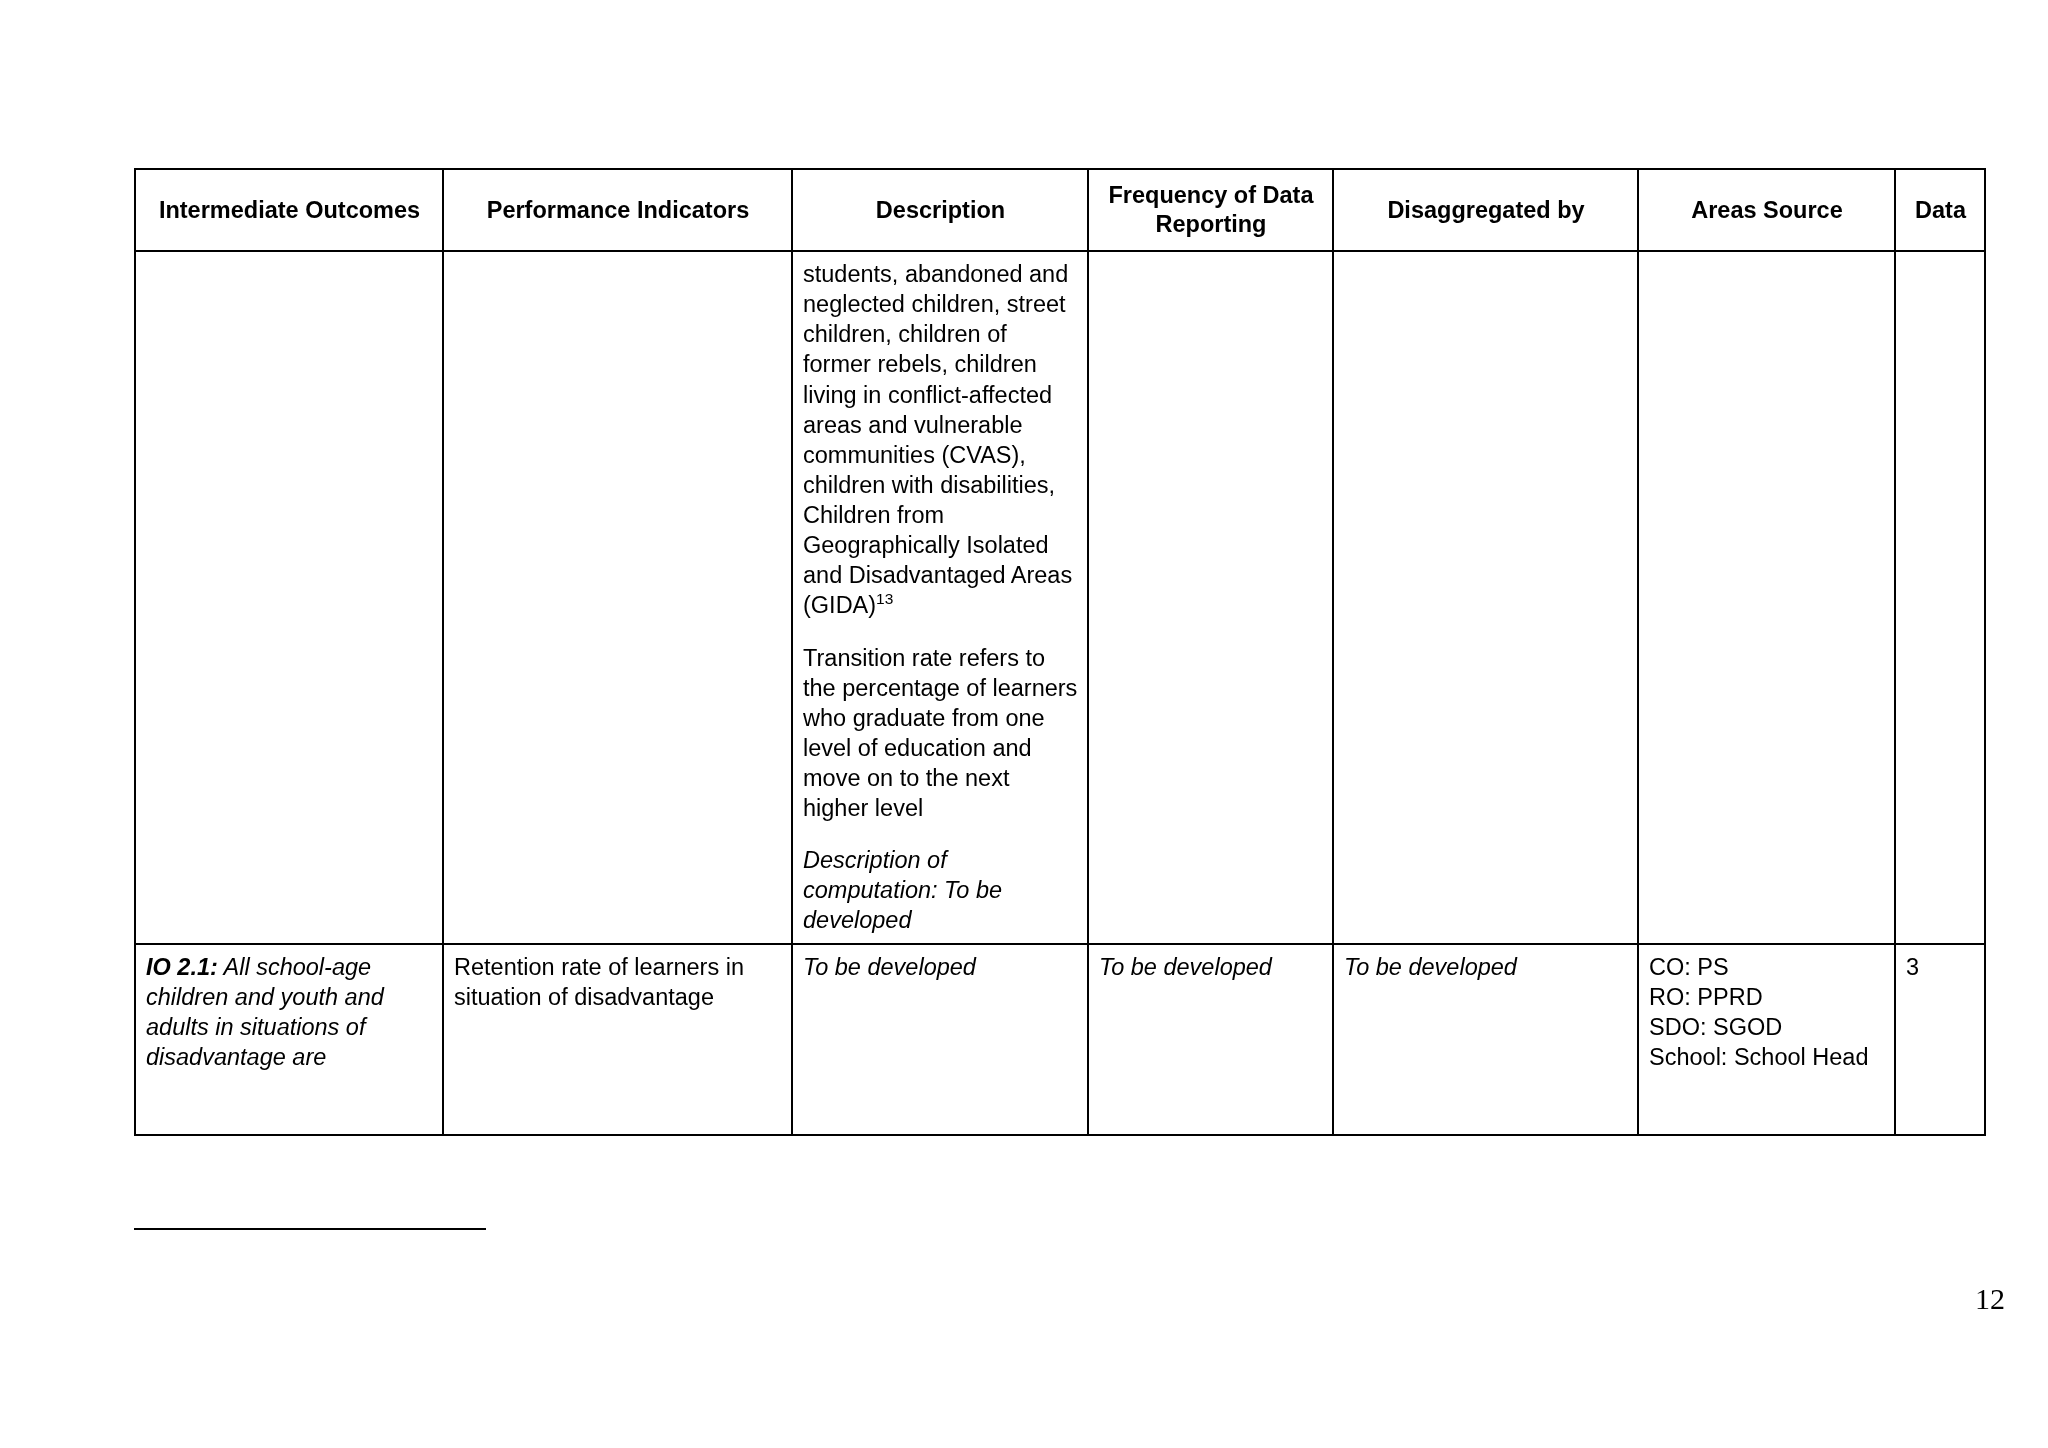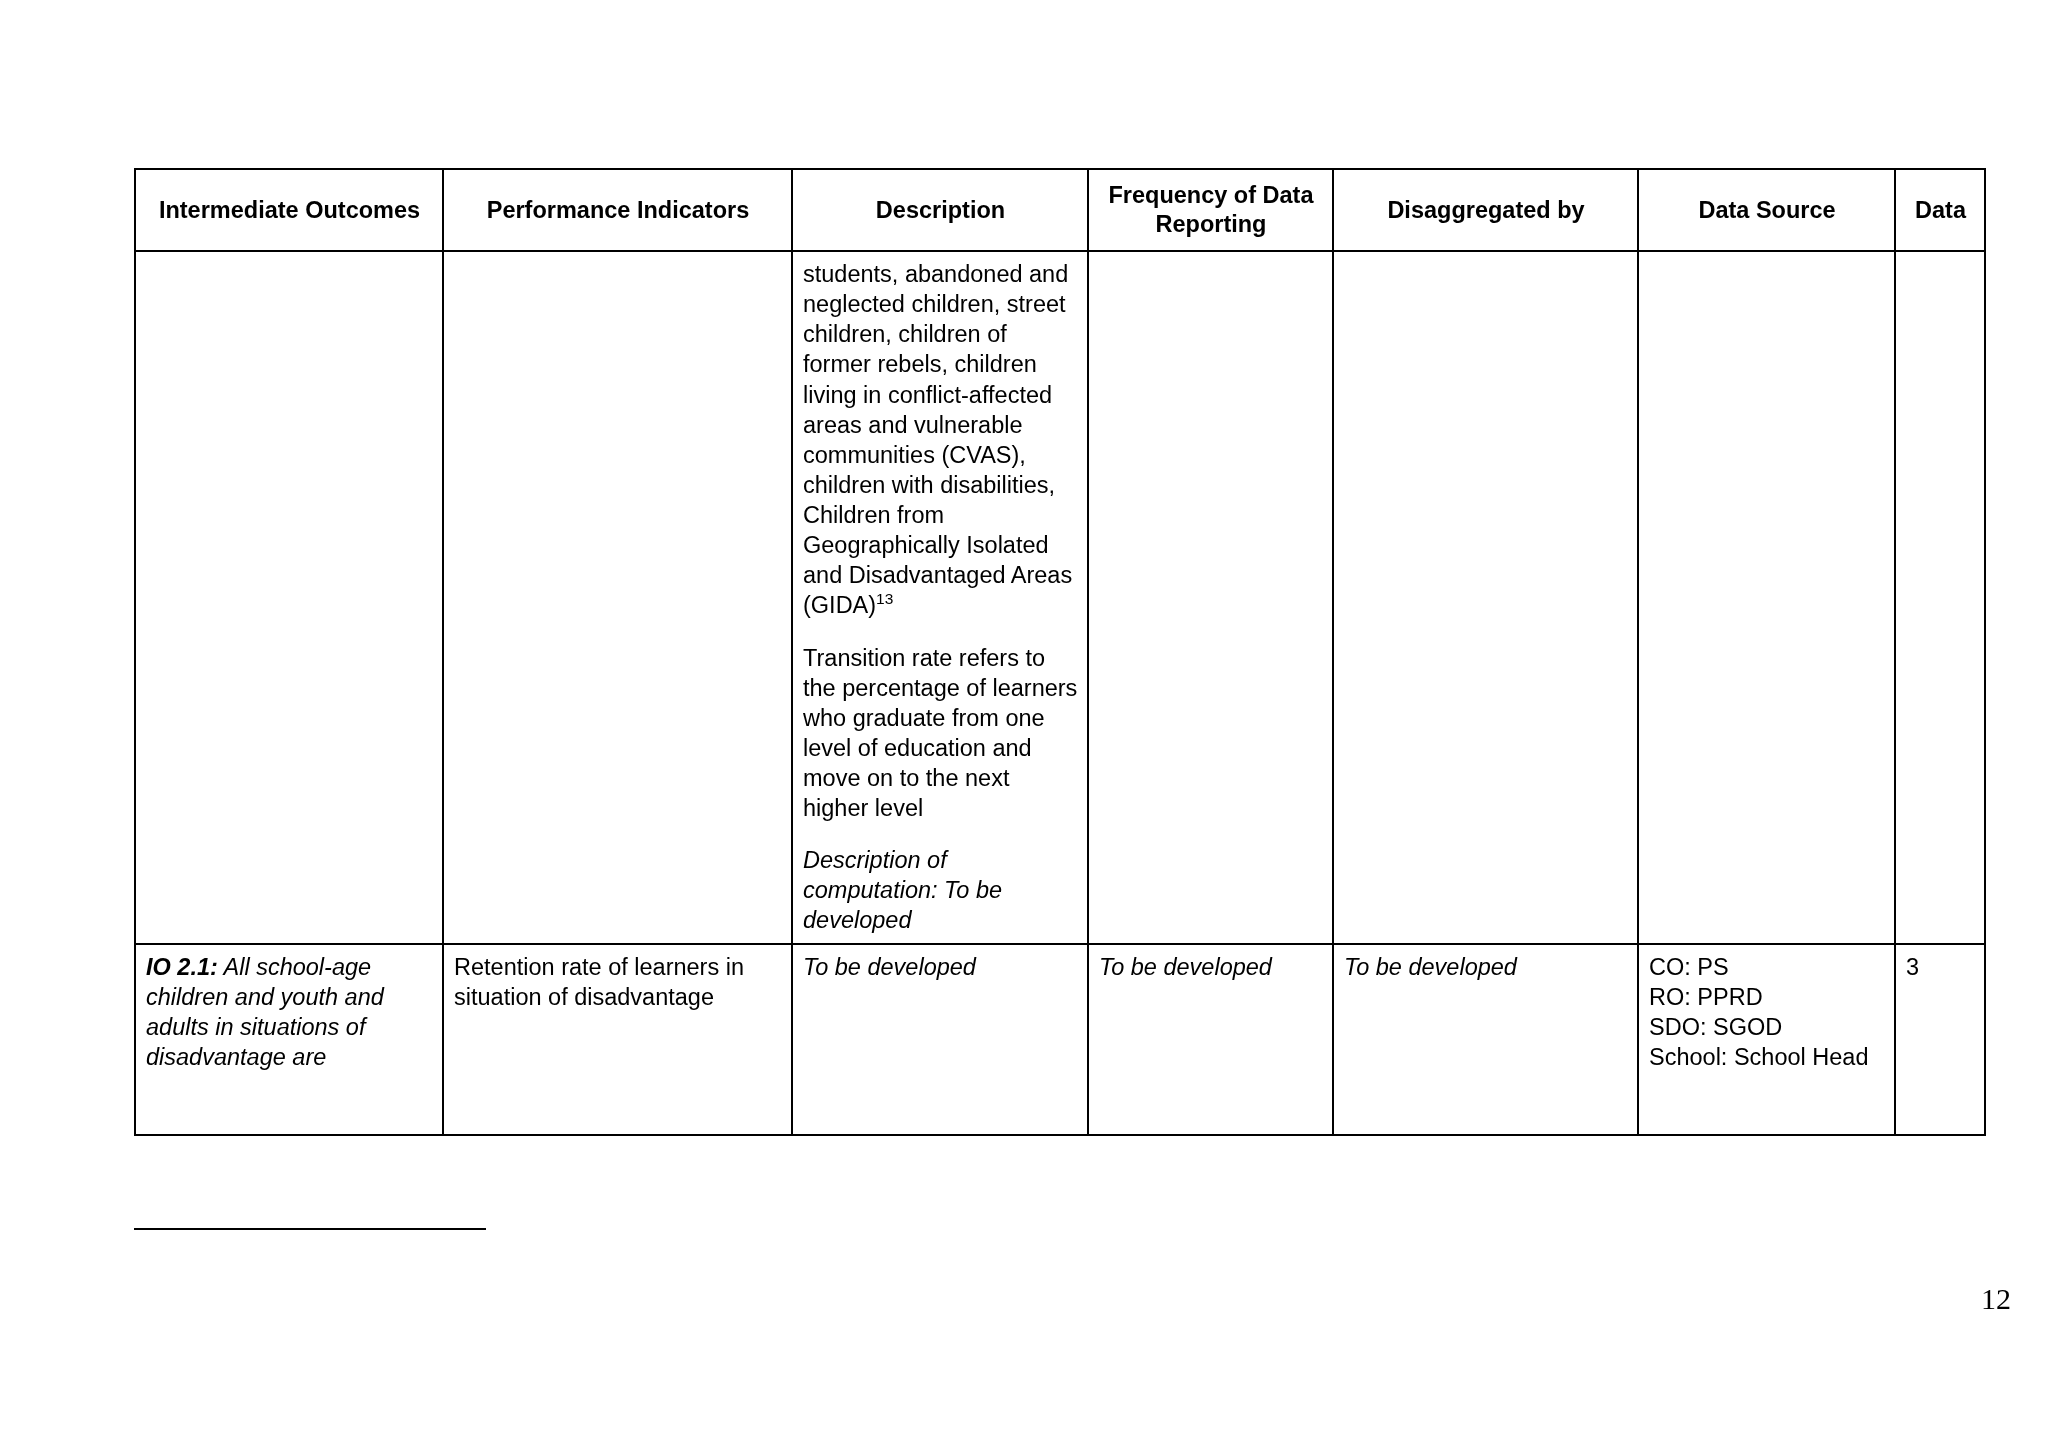--- a/index.html
+++ b/index.html
@@ -98,21 +98,21 @@
   .footnote sup {
     font-size: 0.68em;
     vertical-align: super;
     line-height: 0;
     margin-right: 2px;
   }
 
   
   .page-number {
     position: absolute;
-    right: 66px;
+    right: 72px;
     top: 1282px;
     font-family: "Liberation Serif", serif;
     font-size: 30px;
     color: #000000;
   }
 </style>
 </head>
 <body>
 
 <div class="page">
@@ -127,21 +127,21 @@
         <col class="c6">
         <col class="c7">
     </colgroup>
     <thead>
       <tr>
         <th>Intermediate Outcomes</th>
         <th>Performance Indicators</th>
         <th>Description</th>
         <th>Frequency of Data Reporting</th>
         <th>Disaggregated by</th>
-        <th>Data Source</th>
+        <th>Areas Source</th>
         <th>Data</th>
       </tr>
     </thead>
     <tbody>
       <tr class="row-continued">
         <td></td>
         <td></td>
         <td>
           <span class="cell-text"><span>students, abandoned and neglected children, street children, children of former rebels, children living in conflict-affected areas and vulnerable communities (CVAS), children with disabilities, Children from Geographically Isolated and Disadvantaged Areas (GIDA)</span><sup class="fn">13</sup></span>
           <span class="gap"></span>

